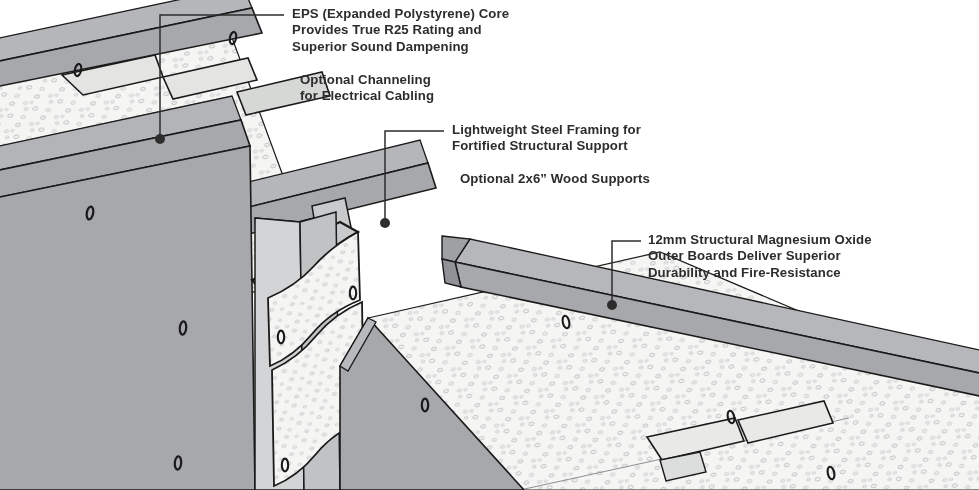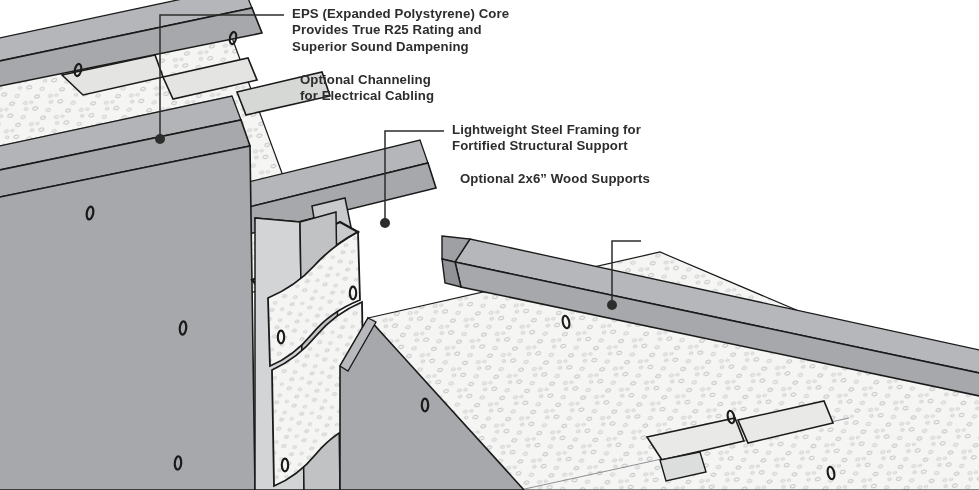--- a/index.html
+++ b/index.html
@@ -196,14 +196,17 @@
 Superior Sound Dampening</div>
 
   <div class="callout-text" id="callout-channeling-text">Optional Channeling
 for Electrical Cabling</div>
 
   <div class="callout-text" id="callout-steel-text">Lightweight Steel Framing for
 Fortified Structural Support</div>
 
   <div class="callout-text" id="callout-wood-text">Optional 2x6” Wood Supports</div>
 
+  <div class="callout-text" id="callout-mgo-text">12mm Structural Magnesium Oxide
+Outer Boards Deliver Superior
+Durability and Fire-Resistance</div>
 
 </div>
 
 </body></html>

